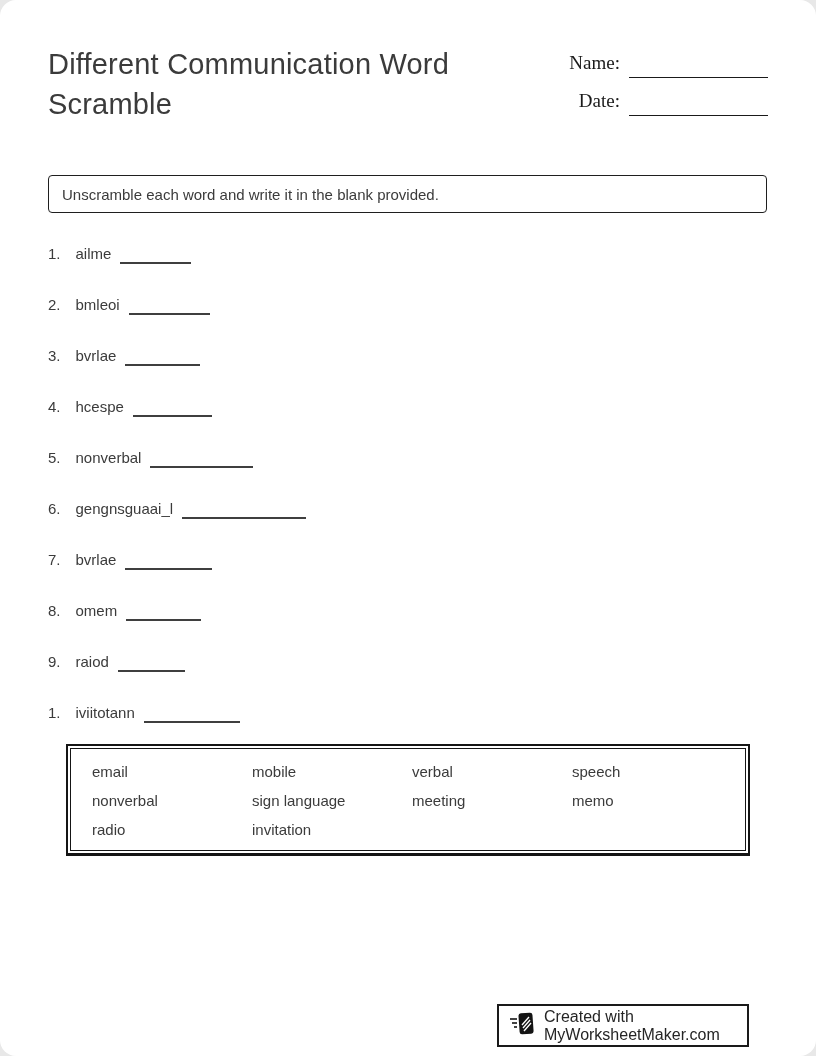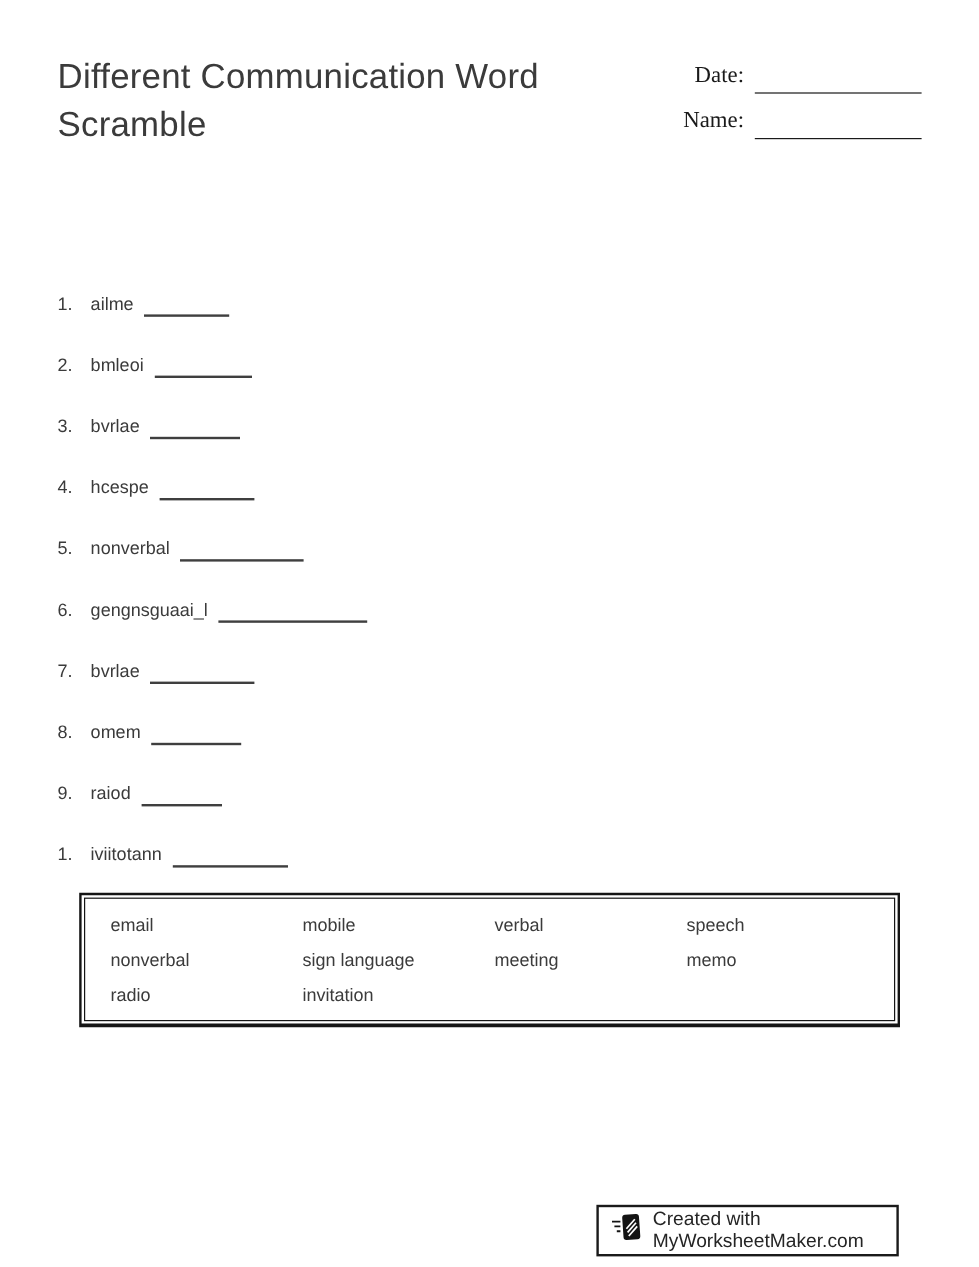--- a/index.html
+++ b/index.html
@@ -4,20 +4,21 @@
 <style>
   html, body { margin: 0; padding: 0; background: #e8e8e8; }
   .page {
     position: relative;
     width: 816px;
     height: 1056px;
     margin: 0 auto;
     background: #ffffff;
     font-family: "Liberation Sans", sans-serif;
     overflow: hidden;
+    border-radius: 16px;
   }
 
   
   .title {
     position: absolute;
     left: 48px;
     top: 44px;
     width: 505px;
     font-size: 29px;
     line-height: 40px;
@@ -132,29 +133,32 @@
 </style>
 </head>
 <body>
 
 <div class="page">
 
   <div class="title">Different Communication Word Scramble</div>
 
   <div class="namedate">
     <div class="nd-row">
+      <span class="nd-label">Name:</span>
+      <span class="nd-line"></span>
+    </div>
+    <div class="nd-row">
       <span class="nd-label">Date:</span>
       <span class="nd-line"></span>
     </div>
-    <div class="nd-row">
-      <span class="nd-label">Name:</span>
-      <span class="nd-line"></span>
-    </div>
-  </div>
-
+  </div>
+
+  <div class="instructions-box">
+    <span>Unscramble each word and write it in the blank provided.</span>
+  </div>
 
   <div class="scramble-list" id="scramble-list">
       <div class="scramble-item">
         <span class="num">1.</span>
         <span class="word">ailme</span>
         <span class="blank" style="width: 71px;"></span>
       </div>
       <div class="scramble-item">
         <span class="num">2.</span>
         <span class="word">bmleoi</span>

